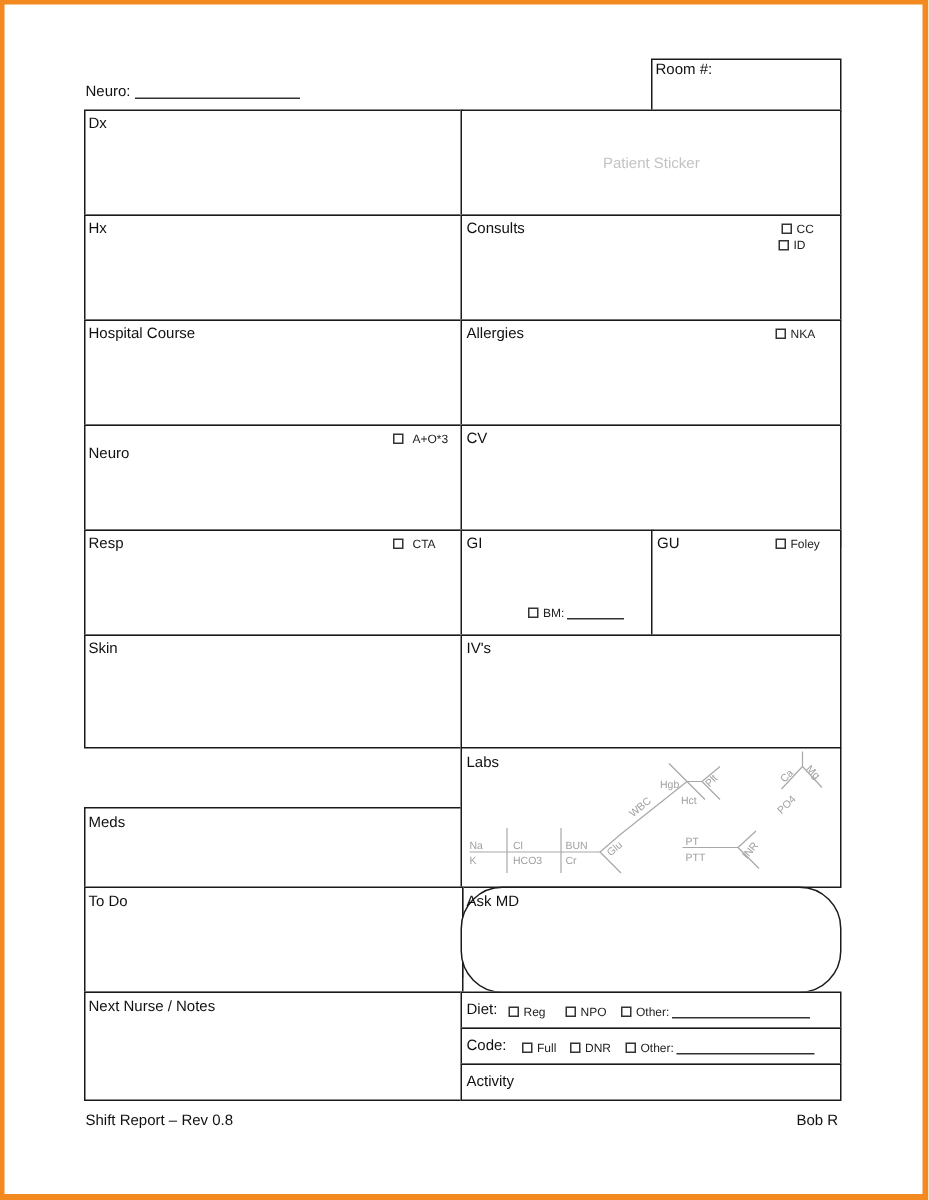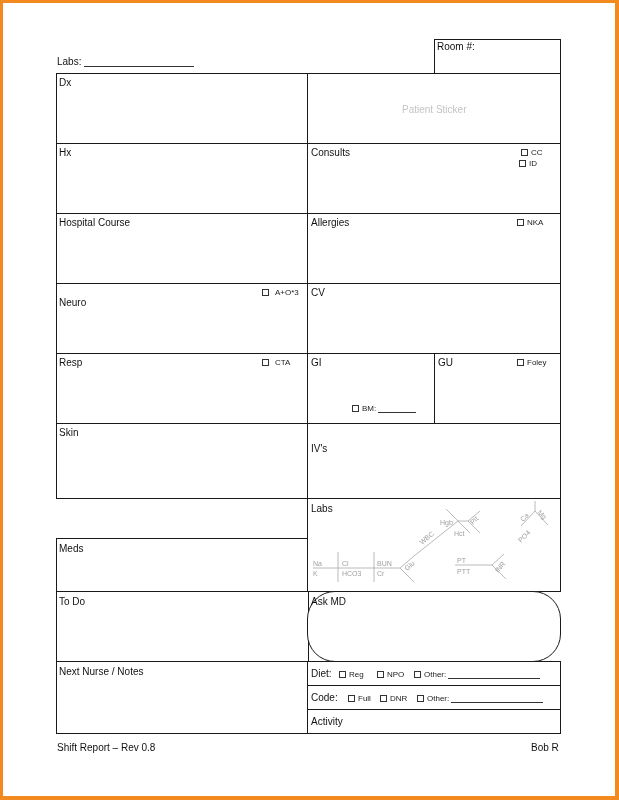--- a/index.html
+++ b/index.html
@@ -27,21 +27,21 @@
   .sticker { position: absolute; font-size: 10px; color: #c4c4c4; white-space: nowrap; }
   .footer { position: absolute; font-size: 10px; color: #111; white-space: nowrap; }
   svg text { font-family: "Liberation Sans", sans-serif; }
 </style>
 </head>
 <body>
 
 <div class="frame"></div>
 
 <div class="lbl" style="left:57px; top:56px;">
-  <span>Labs:</span>
+  <span>Neuro:</span>
   <span class="line-blank" style="width:110px;"></span>
 </div>
 
 <div class="cell" style="left:434px; top:39px; width:127px; height:36px;">
   <span class="lbl" style="left:2px; top:1px;">Room #:</span>
 </div>
 
 <div class="cell" style="left:56px; top:73px; width:253px; height:71px;">
   <span class="lbl" style="left:2px; top:3px;">Dx</span>
 </div>
@@ -84,21 +84,21 @@
 </div>
 <div class="cell" style="left:434px; top:353px; width:127px; height:71px;">
   <span class="lbl" style="left:3px; top:3px;">GU</span>
   <span class="sm" style="left:82px; top:4px;"><span class="cb"></span><span>Foley</span></span>
 </div>
 
 <div class="cell" style="left:56px; top:423px; width:253px; height:76px;">
   <span class="lbl" style="left:2px; top:3px;">Skin</span>
 </div>
 <div class="cell" style="left:307px; top:423px; width:254px; height:76px;">
-  <span class="lbl" style="left:3px; top:19px;">IV's</span>
+  <span class="lbl" style="left:3px; top:3px;">IV's</span>
 </div>
 
 <div class="cell" style="left:56px; top:498px; width:253px; height:114px;margin-top:40px;">
   <span class="lbl" style="left:2px; top:4px;">Meds</span>
 </div>
 <div class="cell" style="left:307px; top:498px; width:254px; height:94px;">
   <span class="lbl" style="left:3px; top:4px;">Labs</span>
   <svg class="abs" style="left:0; top:0;" width="252" height="92" viewBox="0 0 252 92">
     <g stroke="#a8a8a8" stroke-width="0.8" fill="none">
 

